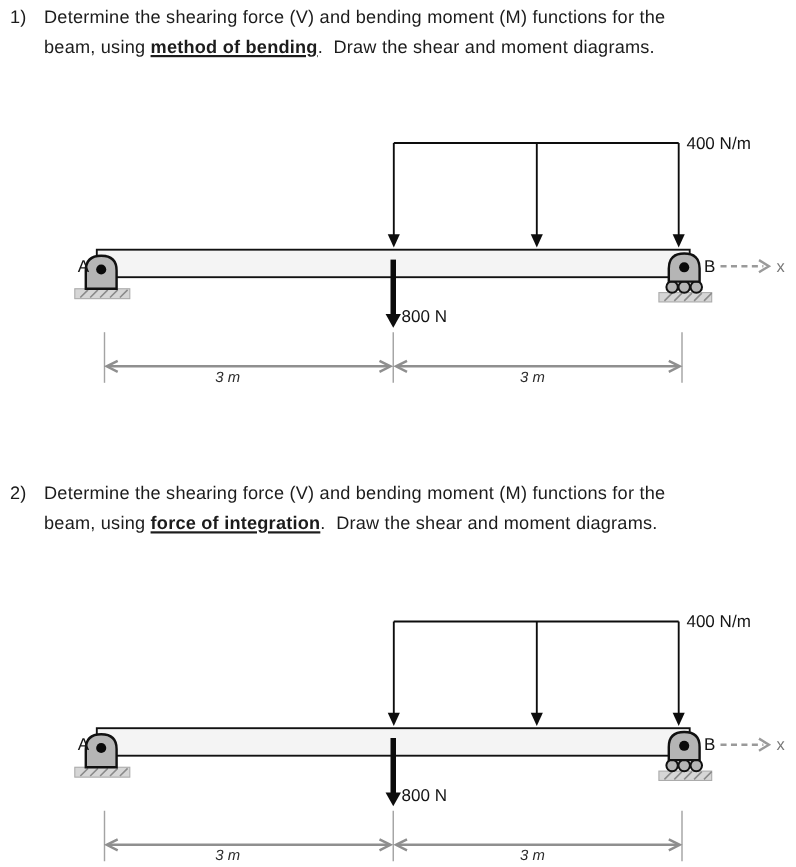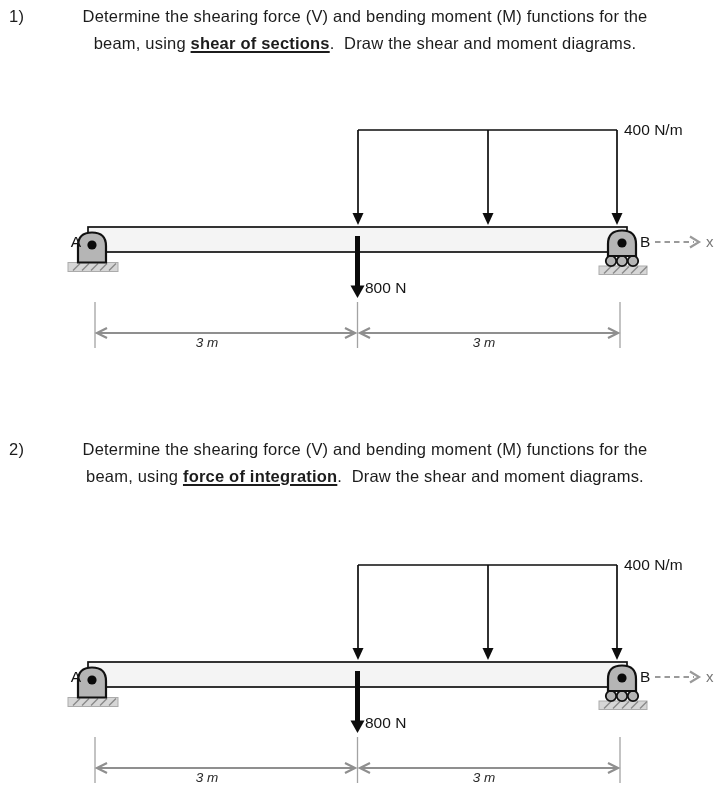--- a/index.html
+++ b/index.html
@@ -13,21 +13,21 @@
   }
   .problem {
     position:absolute;
     left:9px;
     display:flex;
     font-size:16.5px;
     letter-spacing:0.2px;
     line-height:27px;
   }
   .problem .num { width:31px; flex:0 0 31px; }
-  .problem .body { width:650px;text-align:center; }
+  .problem .body { width:650px; }
   .emph {
     font-weight:bold;
     text-decoration:underline;
     text-decoration-thickness:2px;
     text-underline-offset:2px;
   }
   #problem-1 { top:3px; }
   #problem-2 { top:436px; }
   .diagram { position:absolute; left:0; width:724px; height:255px; }
   #diagram-1 { top:95px; }
@@ -49,21 +49,21 @@
 </style>
 </head>
 <body>
 
 <div class="page">
 
   <div class="problem" id="problem-1">
     <div class="num">1)</div>
     <div class="body">
       <span>Determine the shearing force (V) and bending moment (M) functions for the</span><br>
-      <span>beam, using </span><span class="emph">shear of sections</span><span>.&nbsp; Draw the shear and moment diagrams.</span>
+      <span>beam, using </span><span class="emph">method of bending</span><span>.&nbsp; Draw the shear and moment diagrams.</span>
     </div>
   </div>
 
   <svg class="diagram" id="diagram-1" viewBox="0 0 724 255">
 
     <g>
       <line class="ink" x1="358" y1="35" x2="617" y2="35"></line>
       <line class="ink" x1="358" y1="35" x2="358" y2="120"></line>
       <line class="ink" x1="488" y1="35" x2="488" y2="120"></line>
       <line class="ink" x1="617" y1="35" x2="617" y2="120"></line>

